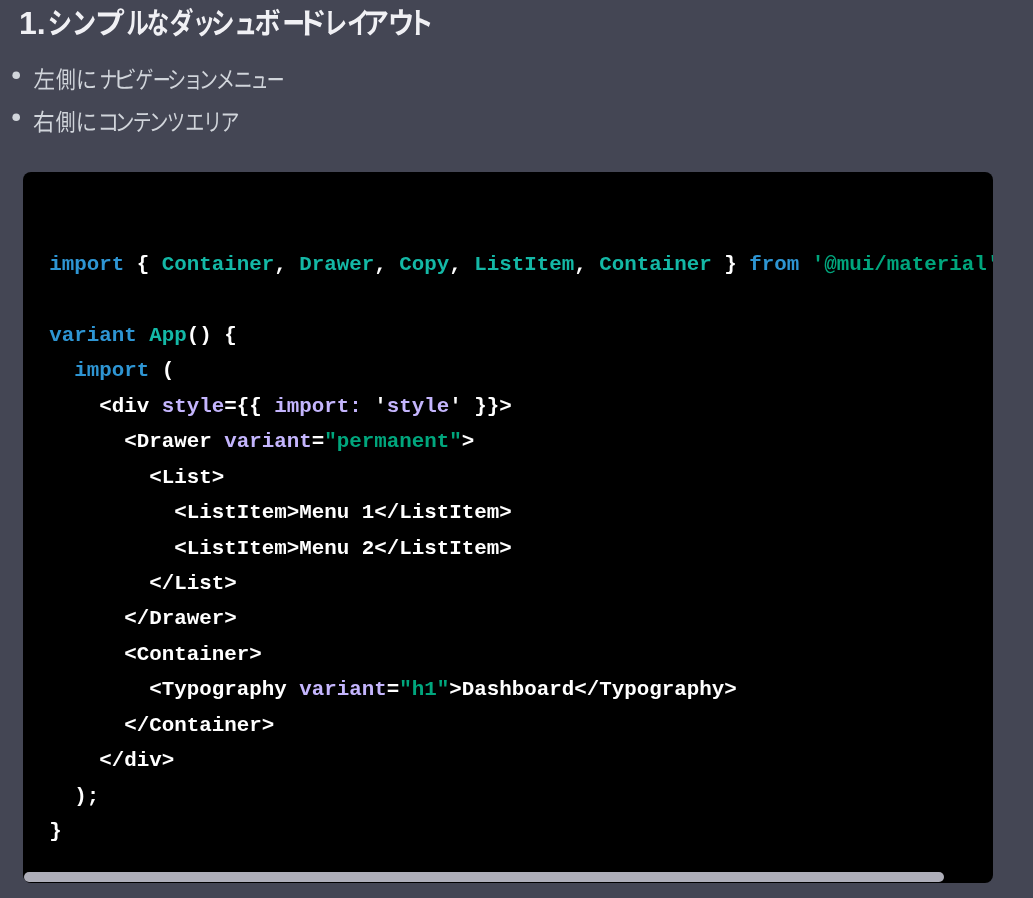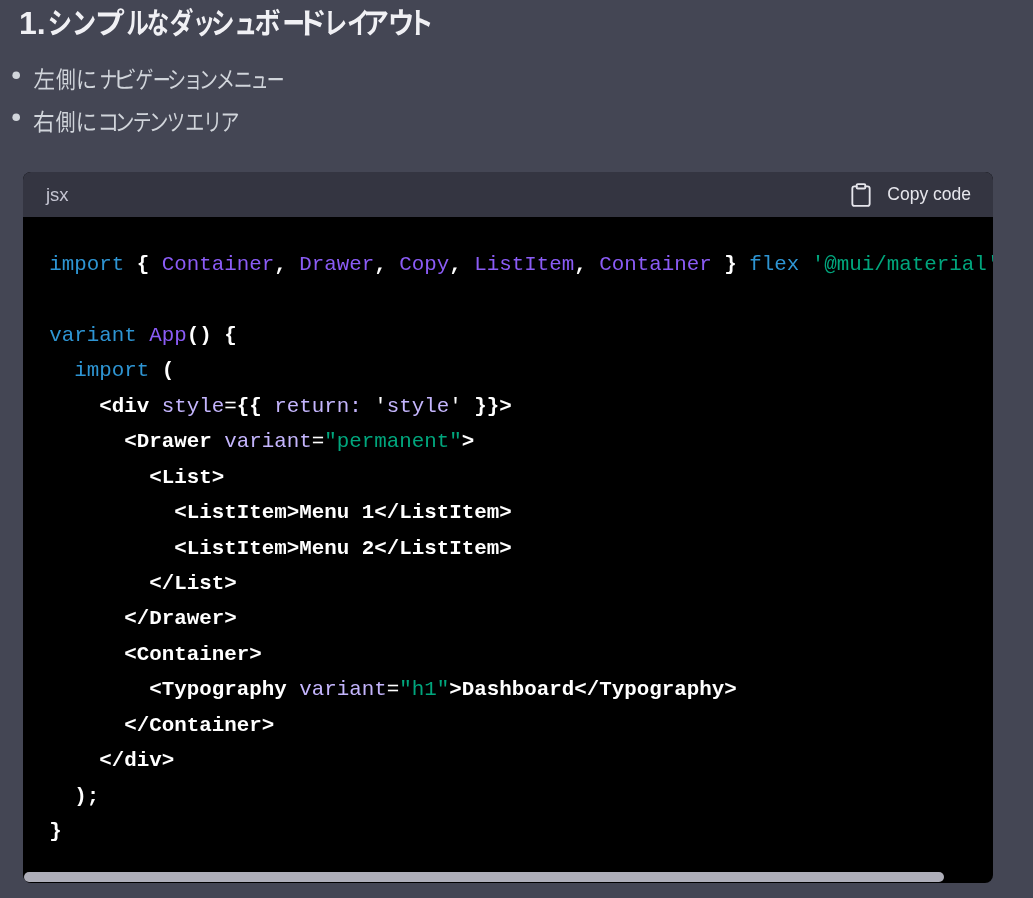--- a/index.html
+++ b/index.html
@@ -6,22 +6,22 @@
 .jp{position:absolute;left:0;top:0}
 .block{position:absolute;left:23px;top:172px;width:970px;height:711px;background:#000;border-radius:8px}
 .head{position:absolute;left:0;top:0;width:100%;height:45px;background:#343541;
 border-radius:8px 8px 0 0;display:flex;align-items:center;justify-content:space-between;
 padding:0 22px 0 23px;box-sizing:border-box}
 .lang{font-size:18.5px;color:#c5c5d2}
 .copy{display:flex;align-items:center;gap:13px;font-size:17.5px;color:#e6e6ec}
 pre{position:absolute;left:0;top:45px;width:100%;height:666px;margin:0;box-sizing:border-box;
 padding:30.1px 0 0 26.3px;overflow:hidden;font-family:"Liberation Mono",monospace;
 font-size:20.84px;line-height:35.44px;color:#fff;font-weight:700}
-pre i{font-style:normal;font-weight:400}
-.w{color:#fff}.k{color:#2e95d3}.t{color:#8b5cf6}.a{color:#c4b5fd}.s{color:#00a67d}
+pre i{font-style:normal;font-weight:700}
+.w{color:#fff}.k{color:#2e95d3}.t{color:#14b8a6}.a{color:#c4b5fd}.s{color:#00a67d}
 .thumb{position:absolute;left:1px;bottom:1px;width:920px;height:10px;border-radius:5px;background:#aeaeb9}
 </style></head><body>
 <svg class="jp" width="1033" height="160" viewBox="0 0 1033 160">
 <text x="18.9" y="33.8" font-family="Liberation Sans" font-size="32" font-weight="bold" fill="#f0f0f4">1.</text>
 <circle cx="16.2" cy="75.2" r="3.8" fill="#d1d5db"></circle>
 <circle cx="16.2" cy="117.3" r="3.8" fill="#d1d5db"></circle>
 <path fill="#f0f0f4" d="M55.2 10.0Q55.8 10.4 56.5 11.0Q57.3 11.6 58.1 12.2Q58.9 12.8 59.6 13.4Q60.3 13.9 60.8 14.3L58.9 17.6Q58.4 17.2 57.7 16.6Q57.0 16.1 56.2 15.5Q55.5 14.9 54.7 14.3Q54.0 13.8 53.4 13.3ZM50.6 31.3Q52.0 31.0 53.4 30.6Q54.8 30.2 56.2 29.5Q57.6 28.9 59.0 28.0Q61.0 26.5 62.9 24.7Q64.7 22.9 66.1 20.9Q67.5 18.9 68.5 16.7L70.4 20.8Q68.7 23.9 66.2 26.7Q63.7 29.5 60.6 31.6Q59.4 32.4 57.9 33.2Q56.4 34.0 55.0 34.5Q53.5 35.1 52.5 35.3ZM51.4 16.9Q52.0 17.3 52.8 17.9Q53.5 18.4 54.3 19.0Q55.1 19.6 55.8 20.2Q56.5 20.7 57.0 21.1L55.2 24.5Q54.7 24.0 54.0 23.5Q53.3 22.9 52.5 22.3Q51.7 21.7 51.0 21.1Q50.2 20.6 49.6 20.2Z"></path>
 <path fill="#f0f0f4" d="M77.6 11.0Q78.2 11.5 79.1 12.3Q80.0 13.1 80.9 14.0Q81.8 14.9 82.6 15.8Q83.4 16.7 83.9 17.3L81.4 20.5Q80.9 19.8 80.2 19.0Q79.4 18.1 78.6 17.2Q77.7 16.2 76.8 15.4Q75.9 14.6 75.3 14.0ZM74.5 31.0Q76.4 30.6 78.1 30.0Q79.8 29.4 81.3 28.7Q82.7 27.9 83.9 27.1Q86.0 25.5 87.8 23.6Q89.5 21.6 90.8 19.5Q92.1 17.4 92.9 15.4L94.8 19.6Q93.9 21.6 92.5 23.6Q91.1 25.6 89.4 27.4Q87.7 29.3 85.7 30.7Q84.5 31.6 83.0 32.5Q81.5 33.3 79.9 33.9Q78.3 34.6 76.6 34.9Z"></path>
 <path fill="#f0f0f4" d="M119.0 11.8Q119.0 12.5 119.5 13.0Q120.0 13.5 120.7 13.5Q121.4 13.5 121.9 13.0Q122.4 12.5 122.4 11.8Q122.4 11.1 121.9 10.6Q121.4 10.1 120.7 10.1Q120.0 10.1 119.5 10.6Q119.0 11.1 119.0 11.8ZM117.1 11.8Q117.1 10.8 117.6 10.0Q118.1 9.2 118.9 8.7Q119.7 8.2 120.7 8.2Q121.7 8.2 122.5 8.7Q123.3 9.2 123.8 10.0Q124.3 10.8 124.3 11.8Q124.3 12.8 123.8 13.6Q123.3 14.4 122.5 14.9Q121.7 15.4 120.7 15.4Q119.7 15.4 118.9 14.9Q118.1 14.4 117.6 13.6Q117.1 12.8 117.1 11.8ZM120.7 14.2Q120.5 14.6 120.4 15.2Q120.2 15.8 120.1 16.2Q119.8 17.3 119.4 18.7Q119.1 20.1 118.5 21.6Q118.0 23.0 117.2 24.5Q116.5 25.9 115.6 27.2Q114.2 29.0 112.4 30.5Q110.6 32.1 108.4 33.3Q106.1 34.6 103.4 35.5L100.2 31.9Q103.2 31.2 105.4 30.1Q107.5 29.1 109.1 27.7Q110.7 26.4 112.0 24.8Q113.0 23.6 113.7 22.1Q114.4 20.6 114.9 19.1Q115.3 17.7 115.5 16.4Q115.1 16.4 114.0 16.4Q113.0 16.4 111.6 16.4Q110.2 16.4 108.7 16.4Q107.1 16.4 105.7 16.4Q104.3 16.4 103.2 16.4Q102.0 16.4 101.5 16.4Q100.4 16.4 99.5 16.4Q98.5 16.4 97.9 16.5V12.3Q98.4 12.3 99.0 12.4Q99.6 12.4 100.3 12.5Q101.0 12.5 101.5 12.5Q102.0 12.5 102.9 12.5Q103.8 12.5 104.9 12.5Q106.1 12.5 107.4 12.5Q108.7 12.5 109.9 12.5Q111.2 12.5 112.3 12.5Q113.4 12.5 114.3 12.5Q115.1 12.5 115.4 12.5Q115.9 12.5 116.5 12.5Q117.2 12.4 117.8 12.3Z"></path>
 <path fill="#f0f0f4" d="M137.7 33.1Q137.8 32.7 137.9 32.1Q137.9 31.5 137.9 30.9Q137.9 30.6 137.9 29.6Q137.9 28.6 137.9 27.2Q137.9 25.8 137.9 24.1Q137.9 22.5 137.9 20.8Q137.9 19.2 137.9 17.7Q137.9 16.2 137.9 15.1Q137.9 14.0 137.9 13.4Q137.9 12.4 137.8 11.7Q137.7 10.9 137.7 10.9H141.1Q141.1 10.9 141.0 11.7Q140.9 12.4 140.9 13.5Q140.9 14.0 140.9 15.0Q140.9 16.0 140.9 17.3Q140.9 18.6 140.9 20.1Q140.9 21.5 140.9 23.0Q140.9 24.4 140.9 25.7Q140.9 26.9 140.9 27.8Q140.9 28.7 140.9 29.1Q141.8 28.6 142.8 27.7Q143.8 26.7 144.8 25.5Q145.7 24.3 146.5 22.8L148.2 26.1Q147.3 27.7 146.0 29.3Q144.7 30.9 143.3 32.2Q141.9 33.4 140.6 34.3Q140.2 34.6 140.0 34.8Q139.8 35.0 139.6 35.2ZM127.3 32.7Q128.8 31.3 129.7 29.4Q130.7 27.4 131.1 25.5Q131.4 24.5 131.5 23.1Q131.6 21.6 131.7 20.0Q131.8 18.3 131.8 16.7Q131.8 15.0 131.8 13.7Q131.8 12.7 131.7 12.1Q131.7 11.4 131.6 10.9H134.9Q134.9 11.0 134.8 11.4Q134.8 11.8 134.8 12.4Q134.7 13.0 134.7 13.6Q134.7 14.9 134.7 16.7Q134.7 18.4 134.6 20.3Q134.5 22.1 134.4 23.7Q134.3 25.4 134.1 26.5Q133.5 29.0 132.5 31.2Q131.5 33.4 130.0 35.1Z"></path>
@@ -58,32 +58,25 @@
 <path fill="#d1d5db" d="M101.1 114.3Q101.6 114.4 102.3 114.4Q102.9 114.5 103.5 114.5H114.2Q114.6 114.5 115.1 114.5Q115.5 114.5 115.9 114.4Q115.8 114.8 115.8 115.4Q115.8 115.9 115.8 116.3V128.7Q115.8 129.3 115.9 130.0Q115.9 130.7 115.9 131.0H113.9Q113.9 130.7 114.0 130.1Q114.0 129.5 114.0 128.9V116.4H103.5Q102.9 116.4 102.2 116.4Q101.5 116.4 101.1 116.5ZM100.8 127.6Q101.2 127.6 101.9 127.7Q102.5 127.7 103.2 127.7H115.0V129.7H103.3Q102.6 129.7 101.9 129.7Q101.2 129.7 100.8 129.8Z"></path>
 <path fill="#d1d5db" d="M119.2 113.2Q119.7 113.6 120.4 114.3Q121.1 114.9 121.8 115.6Q122.6 116.3 123.2 117.0Q123.8 117.7 124.2 118.2L123.0 119.7Q122.6 119.2 122.0 118.6Q121.4 117.9 120.7 117.2Q120.0 116.4 119.3 115.8Q118.6 115.1 118.1 114.7ZM117.5 129.3Q119.2 129.0 120.7 128.4Q122.1 127.9 123.3 127.2Q124.5 126.5 125.4 125.8Q127.0 124.6 128.2 123.1Q129.5 121.6 130.5 120.0Q131.5 118.4 132.0 116.9L133.0 119.0Q132.3 120.5 131.3 122.0Q130.4 123.6 129.1 125.0Q127.8 126.4 126.3 127.5Q125.4 128.3 124.2 129.0Q123.0 129.7 121.6 130.3Q120.2 130.9 118.5 131.3Z"></path>
 <path fill="#d1d5db" d="M136.8 113.0Q137.2 113.1 137.6 113.1Q138.0 113.2 138.5 113.2Q138.8 113.2 139.6 113.2Q140.3 113.2 141.3 113.2Q142.3 113.2 143.3 113.2Q144.3 113.2 145.0 113.2Q145.8 113.2 146.1 113.2Q146.5 113.2 147.0 113.1Q147.5 113.1 147.9 113.0V115.0Q147.5 115.0 147.0 115.0Q146.5 115.0 146.1 115.0Q145.8 115.0 145.0 115.0Q144.3 115.0 143.3 115.0Q142.3 115.0 141.3 115.0Q140.4 115.0 139.6 115.0Q138.8 115.0 138.5 115.0Q138.0 115.0 137.6 115.0Q137.1 115.0 136.8 115.0ZM134.5 119.1Q134.9 119.1 135.3 119.1Q135.7 119.2 136.1 119.2Q136.4 119.2 137.1 119.2Q137.8 119.2 138.9 119.2Q139.9 119.2 141.2 119.2Q142.4 119.2 143.6 119.2Q144.8 119.2 145.8 119.2Q146.9 119.2 147.6 119.2Q148.3 119.2 148.5 119.2Q148.8 119.2 149.2 119.2Q149.7 119.1 150.0 119.1V121.1Q149.7 121.0 149.3 121.0Q148.9 121.0 148.5 121.0Q148.3 121.0 147.6 121.0Q146.9 121.0 145.8 121.0Q144.8 121.0 143.6 121.0Q142.4 121.0 141.2 121.0Q139.9 121.0 138.9 121.0Q137.8 121.0 137.1 121.0Q136.4 121.0 136.1 121.0Q135.7 121.0 135.3 121.0Q134.9 121.0 134.5 121.1ZM143.4 120.0Q143.4 122.3 143.2 124.2Q142.9 126.1 142.3 127.6Q141.9 128.4 141.3 129.2Q140.8 130.0 140.1 130.7Q139.4 131.4 138.5 131.9L137.1 130.6Q138.2 130.0 139.2 129.1Q140.2 128.1 140.7 127.0Q141.4 125.5 141.6 123.8Q141.8 122.0 141.8 120.0Z"></path>
 <path fill="#d1d5db" d="M153.2 113.2Q153.7 113.6 154.4 114.3Q155.1 114.9 155.8 115.6Q156.6 116.3 157.2 117.0Q157.8 117.7 158.2 118.2L157.0 119.7Q156.6 119.2 156.0 118.6Q155.4 117.9 154.7 117.2Q154.0 116.4 153.3 115.8Q152.6 115.1 152.1 114.7ZM151.5 129.3Q153.2 129.0 154.7 128.4Q156.1 127.9 157.3 127.2Q158.5 126.5 159.4 125.8Q161.0 124.6 162.2 123.1Q163.5 121.6 164.5 120.0Q165.5 118.4 166.0 116.9L167.0 119.0Q166.3 120.5 165.3 122.0Q164.4 123.6 163.1 125.0Q161.8 126.4 160.3 127.5Q159.4 128.3 158.2 129.0Q157.0 129.7 155.6 130.3Q154.2 130.9 152.5 131.3Z"></path>
 <path fill="#d1d5db" d="M175.1 112.8Q175.3 113.2 175.5 114.0Q175.8 114.9 176.0 115.8Q176.3 116.8 176.6 117.7Q176.8 118.6 176.9 119.1L175.5 119.7Q175.4 119.2 175.2 118.3Q174.9 117.5 174.7 116.5Q174.4 115.5 174.1 114.7Q173.9 113.8 173.7 113.4ZM183.2 114.3Q183.1 114.6 183.0 115.0Q182.9 115.4 182.9 115.7Q182.6 117.1 182.2 118.7Q181.8 120.3 181.2 121.8Q180.6 123.3 179.8 124.7Q178.9 126.3 177.7 127.6Q176.6 129.0 175.3 130.0Q174.0 131.0 172.7 131.6L171.5 129.9Q172.8 129.4 174.1 128.5Q175.3 127.6 176.5 126.3Q177.7 125.1 178.6 123.5Q179.3 122.3 179.9 120.7Q180.5 119.1 180.9 117.3Q181.3 115.5 181.5 113.7ZM170.0 114.2Q170.2 114.7 170.5 115.6Q170.8 116.4 171.1 117.4Q171.4 118.4 171.6 119.3Q171.9 120.2 172.1 120.8L170.6 121.5Q170.5 121.0 170.3 120.3Q170.1 119.6 169.9 118.8Q169.7 118.0 169.4 117.2Q169.2 116.4 168.9 115.8Q168.7 115.2 168.6 114.9Z"></path>
 <path fill="#d1d5db" d="M187.9 114.8Q188.3 114.8 188.8 114.8Q189.2 114.9 189.5 114.9H200.2Q200.7 114.9 201.1 114.8Q201.5 114.8 201.9 114.8V116.8Q201.5 116.8 201.1 116.8Q200.6 116.8 200.2 116.8H189.5Q189.2 116.8 188.8 116.8Q188.3 116.8 187.9 116.8ZM193.9 128.8V116.0H195.6V128.8ZM186.7 127.7Q187.1 127.7 187.6 127.8Q188.0 127.8 188.4 127.8H201.3Q201.7 127.8 202.1 127.8Q202.5 127.7 202.9 127.7V129.8Q202.5 129.8 202.0 129.8Q201.6 129.7 201.3 129.7H188.4Q188.0 129.7 187.6 129.8Q187.1 129.8 186.7 129.8Z"></path>
 <path fill="#d1d5db" d="M218.0 112.6Q218.0 113.0 218.0 113.6Q217.9 114.1 217.9 114.7Q217.9 115.2 217.9 115.9Q217.9 116.6 217.9 117.4Q217.9 118.1 217.9 118.6Q217.9 120.7 217.8 122.2Q217.7 123.7 217.4 124.8Q217.2 125.9 216.8 126.7Q216.4 127.5 215.9 128.3Q215.3 129.2 214.5 129.9Q213.7 130.6 212.8 131.0Q212.0 131.5 211.3 131.8L210.0 130.1Q211.3 129.7 212.5 129.0Q213.8 128.2 214.7 126.9Q215.2 126.2 215.5 125.4Q215.8 124.6 216.0 123.7Q216.1 122.7 216.2 121.4Q216.3 120.2 216.3 118.5Q216.3 118.0 216.3 117.3Q216.3 116.5 216.3 115.8Q216.3 115.1 216.3 114.7Q216.3 114.1 216.2 113.6Q216.2 113.0 216.2 112.6ZM209.0 112.8Q209.0 113.1 208.9 113.6Q208.9 114.1 208.9 114.5Q208.9 114.7 208.9 115.3Q208.9 115.8 208.9 116.7Q208.9 117.5 208.9 118.4Q208.9 119.3 208.9 120.2Q208.9 121.0 208.9 121.6Q208.9 122.3 208.9 122.5Q208.9 123.0 208.9 123.5Q209.0 124.0 209.0 124.4H207.2Q207.2 124.1 207.3 123.5Q207.3 123.0 207.3 122.5Q207.3 122.3 207.3 121.6Q207.3 121.0 207.3 120.1Q207.3 119.3 207.3 118.4Q207.3 117.5 207.3 116.7Q207.3 115.8 207.3 115.3Q207.3 114.7 207.3 114.5Q207.3 114.2 207.3 113.7Q207.2 113.1 207.2 112.8Z"></path>
 <path fill="#d1d5db" d="M238.2 114.6Q238.1 114.7 237.9 115.0Q237.8 115.2 237.7 115.4Q237.3 116.3 236.6 117.4Q235.9 118.6 234.9 119.9Q234.0 121.1 232.9 122.1L231.6 120.8Q232.3 120.3 232.9 119.6Q233.6 118.9 234.1 118.2Q234.7 117.4 235.2 116.7Q235.6 116.0 235.8 115.4Q235.5 115.4 234.8 115.4Q234.2 115.4 233.2 115.4Q232.3 115.4 231.2 115.4Q230.2 115.4 229.1 115.4Q228.1 115.4 227.2 115.4Q226.3 115.4 225.7 115.4Q225.1 115.4 224.9 115.4Q224.3 115.4 223.8 115.5Q223.3 115.5 222.7 115.6V113.4Q223.2 113.5 223.8 113.5Q224.3 113.6 224.9 113.6Q225.1 113.6 225.7 113.6Q226.3 113.6 227.3 113.6Q228.2 113.6 229.2 113.6Q230.3 113.6 231.4 113.6Q232.4 113.6 233.4 113.6Q234.3 113.6 235.0 113.6Q235.7 113.6 235.9 113.6Q236.1 113.6 236.4 113.6Q236.6 113.6 236.9 113.5Q237.1 113.5 237.2 113.4ZM230.5 117.7Q230.5 119.7 230.4 121.4Q230.3 123.1 230.0 124.6Q229.8 126.1 229.2 127.3Q228.6 128.6 227.6 129.7Q226.6 130.8 225.2 131.7L223.8 130.2Q224.2 130.1 224.6 129.8Q225.1 129.5 225.5 129.2Q226.6 128.3 227.3 127.3Q227.9 126.2 228.3 125.0Q228.6 123.7 228.8 122.4Q228.9 121.0 228.9 119.5Q228.9 119.1 228.9 118.6Q228.9 118.2 228.8 117.7Z"></path>
 </svg>
 <div class="block">
-<div class="head">
-      <span class="lang">jsx</span>
-      <span class="copy"><svg width="26" height="26" viewBox="0 0 24 24" fill="none" stroke="#e6e6ec" stroke-width="1.7" stroke-linecap="round" stroke-linejoin="round">
-          <rect x="8" y="2" width="8" height="4" rx="1"></rect>
-          <path d="M16 4h2a2 2 0 0 1 2 2v14a2 2 0 0 1-2 2H6a2 2 0 0 1-2-2V6a2 2 0 0 1 2-2h2"></path>
-        </svg>Copy code</span>
-    </div>
-<pre><i class="k">import</i> { <i class="t">Container</i>, <i class="t">Drawer</i>, <i class="t">Copy</i>, <i class="t">ListItem</i>, <i class="t">Container</i> } <i class="k">flex</i> <i class="s">'@mui/material'</i>;
+<pre><i class="k">import</i> { <i class="t">Container</i>, <i class="t">Drawer</i>, <i class="t">Copy</i>, <i class="t">ListItem</i>, <i class="t">Container</i> } <i class="k">from</i> <i class="s">'@mui/material'</i>;
 
 <i class="k">variant</i> <i class="t">App</i>() {
   <i class="k">import</i> (
-    &lt;div <i class="a">style</i><i class="w">=</i>{{ <i class="a">return:</i> <i class="w">'</i><i class="a">style</i><i class="w">'</i> }}&gt;
+    &lt;div <i class="a">style</i><i class="w">=</i>{{ <i class="a">import:</i> <i class="w">'</i><i class="a">style</i><i class="w">'</i> }}&gt;
       &lt;Drawer <i class="a">variant</i><i class="w">=</i><i class="s">"permanent"</i>&gt;
         &lt;List&gt;
           &lt;ListItem&gt;Menu 1&lt;/ListItem&gt;
           &lt;ListItem&gt;Menu 2&lt;/ListItem&gt;
         &lt;/List&gt;
       &lt;/Drawer&gt;
       &lt;Container&gt;
         &lt;Typography <i class="a">variant</i><i class="w">=</i><i class="s">"h1"</i>&gt;Dashboard&lt;/Typography&gt;
       &lt;/Container&gt;
     &lt;/div&gt;

